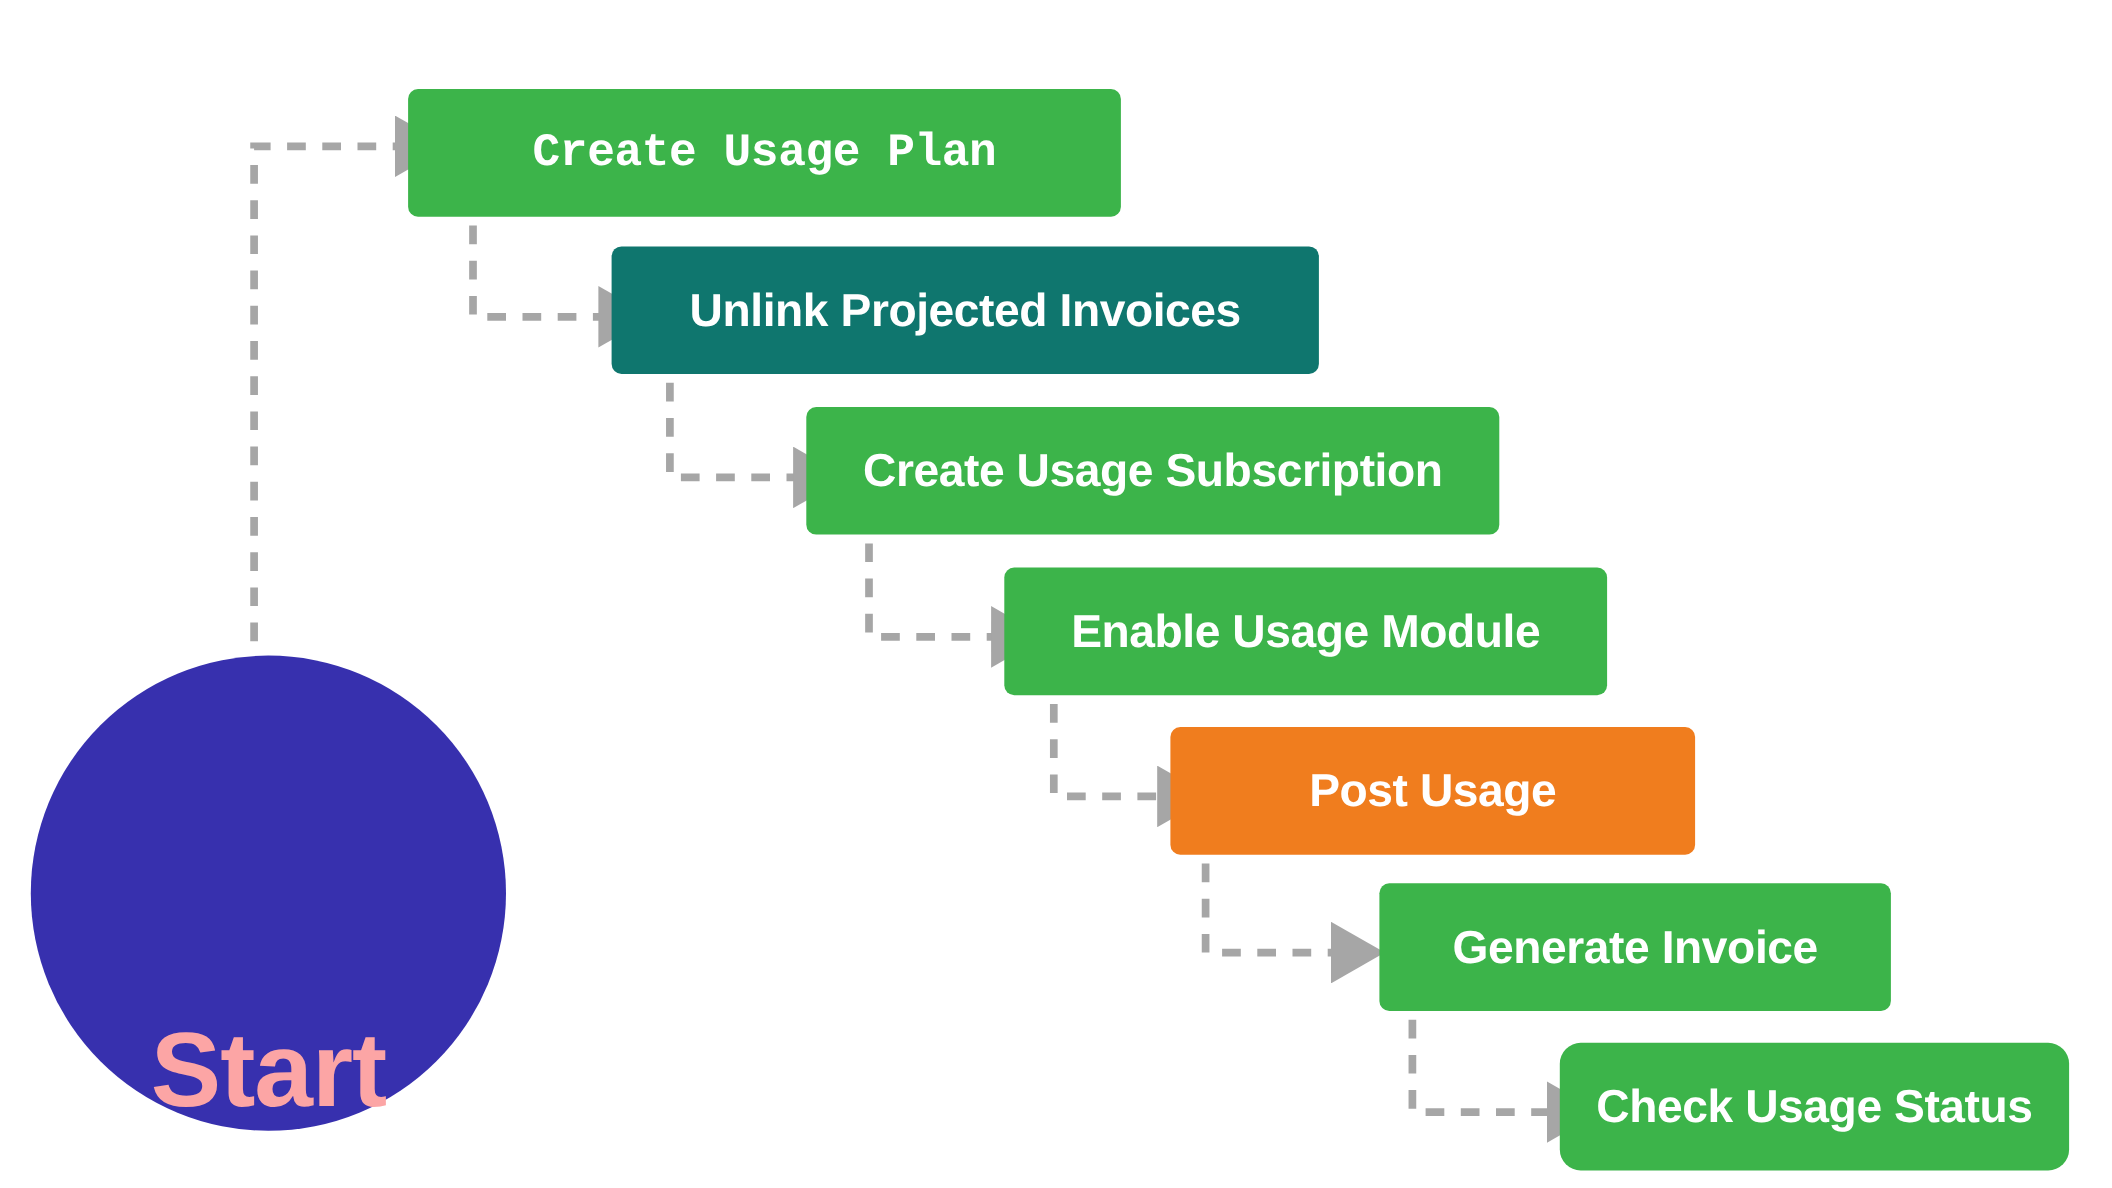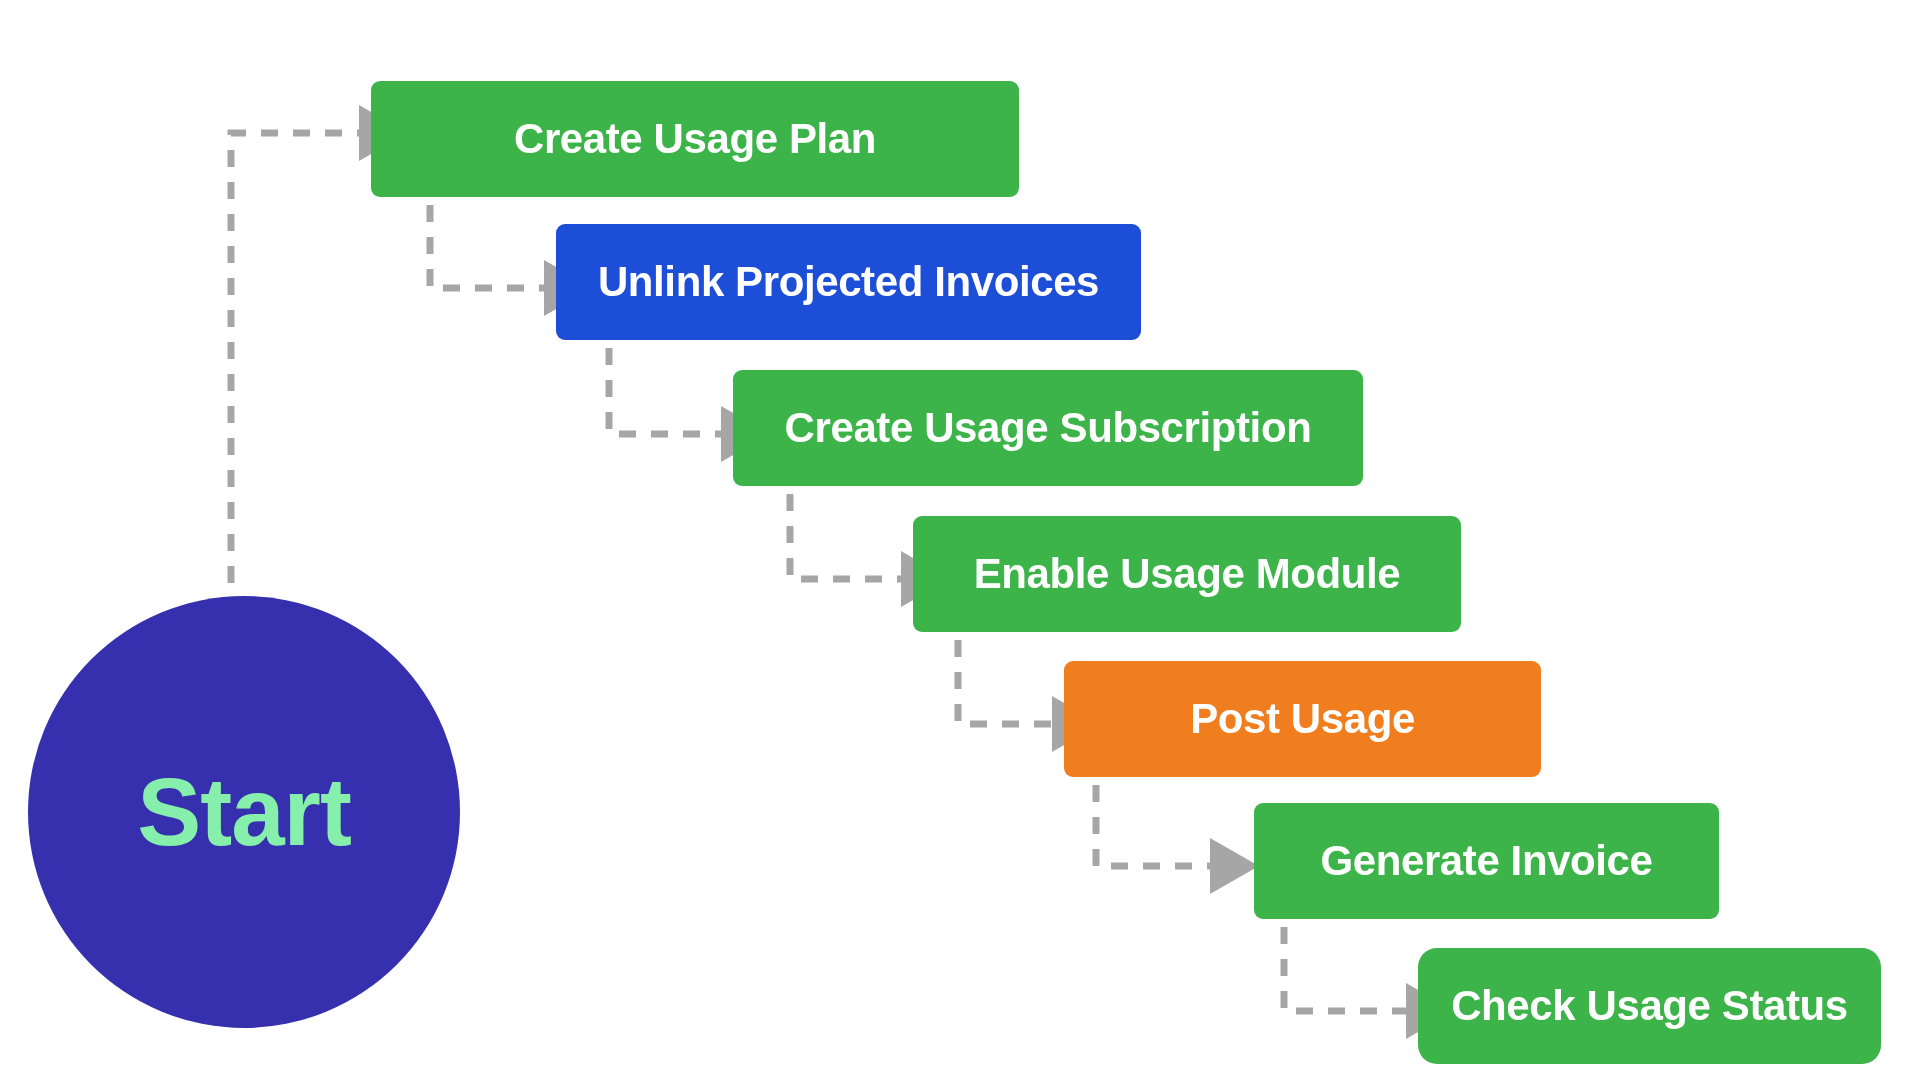--- a/index.html
+++ b/index.html
@@ -43,23 +43,23 @@
     white-space: nowrap;
     text-align: center;
   }
   .node-label {
     display: block;
   }
   .start-circle {
     position: absolute;
     border-radius: 50%;
     display: flex;
-    align-items: center;
+    align-items: flex-end;
     justify-content: center;
-    color: #86efac;
+    color: #fca5a5;
     font-family: "Liberation Sans", sans-serif;
     font-weight: 700;
     font-size: 96px;
     letter-spacing: -1px;
   }
 </style>
 </head>
 <body>
 
 <div id="canvas" style="background: rgb(255, 255, 255);">
@@ -79,24 +79,24 @@
         <path d="M 1096 785 L 1096 866 L 1217 866" fill="none" stroke="#a6a6a6" stroke-width="7" stroke-dasharray="17 15" stroke-linecap="butt" marker-end="url(#arrowhead)"></path>
         <path d="M 1284 927 L 1284 1011 L 1413 1011" fill="none" stroke="#a6a6a6" stroke-width="7" stroke-dasharray="17 15" stroke-linecap="butt" marker-end="url(#arrowhead)"></path>
       </g>
   </svg>
 
   <div class="start-circle" id="start-node" style="left: 28px; top: 596px; width: 432px; height: 432px; background: rgb(55, 48, 174);">
     <span class="start-label">Start</span>
   </div>
 
   <div id="node-layer">
-      <div class="node-box" style="left: 371px; top: 81px; width: 648px; height: 116px; background: rgb(60, 180, 74);">
+      <div class="node-box" style="left: 371px; top: 81px; width: 648px; height: 116px; background: rgb(60, 180, 74); font-family: Liberation Mono, monospace;">
         <span class="node-label">Create Usage Plan</span>
       </div>
-      <div class="node-box" style="left: 556px; top: 224px; width: 585px; height: 116px; background: #1d4ed8; justify-content: center;">
+      <div class="node-box" style="left: 556px; top: 224px; width: 643px; height: 116px; background: #0f766e; justify-content: center;">
         <span class="node-label">Unlink Projected Invoices</span>
       </div>
       <div class="node-box" style="left: 733px; top: 370px; width: 630px; height: 116px; background: rgb(60, 180, 74);">
         <span class="node-label">Create Usage Subscription</span>
       </div>
       <div class="node-box" style="left: 913px; top: 516px; width: 548px; height: 116px; background: rgb(60, 180, 74); align-items: center;">
         <span class="node-label">Enable Usage Module</span>
       </div>
       <div class="node-box" style="left: 1064px; top: 661px; width: 477px; height: 116px; background: rgb(240, 125, 30);">
         <span class="node-label">Post Usage</span>

